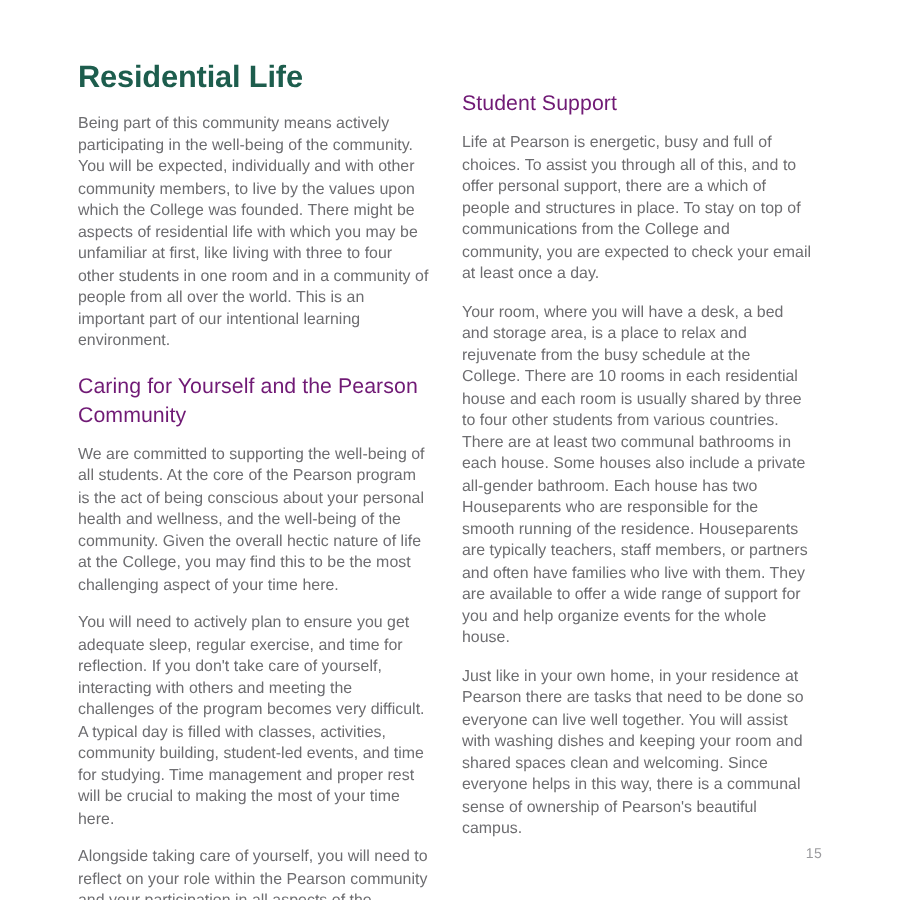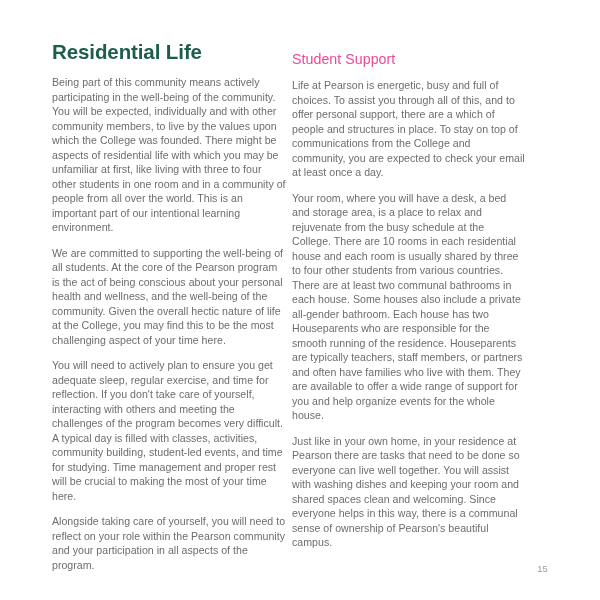--- a/index.html
+++ b/index.html
@@ -20,46 +20,46 @@
     box-sizing: border-box;
     background: #ffffff;
   }
   .columns {
     position: absolute;
     left: 52px;
     top: 40px;
     width: 497px;
     height: 510px;
     display: flex;
-    gap: 6px;
+    gap: 22px;
   }
   .col {
     width: 234px;
     flex: 0 0 234px;
   }
   .col-right {
     padding-top: 6px;
   }
   h1.doc-title {
     margin: 0 0 11px 0;
     padding: 0;
     font-size: 20.5px;
     line-height: 24px;
     font-weight: bold;
     letter-spacing: -0.1px;
     color: #1d5d4d;
   }
   h2.section-heading {
-    margin: 4px 0 9px 0;
+    margin: 14px 0 9px 0;
     padding: 0;
     font-size: 14.2px;
     line-height: 19px;
     font-weight: normal;
     letter-spacing: 0.05px;
-    color: #ec4899;
+    color: #701a75;
   }
   p.body-text {
     margin: 0 0 11px 0;
     padding: 0;
     font-size: 10.6px;
     line-height: 14.5px;
     color: #6d6d70;
     letter-spacing: 0.02px;
     text-align: left;
     -webkit-font-smoothing: antialiased;
@@ -84,20 +84,21 @@
 <div class="page">
 
   <div class="columns">
 
     <div class="col col-left">
 
       <h1 class="doc-title">Residential Life</h1>
 
       <p class="body-text">Being part of this community means actively participating in the well-being of the community. You will be expected, individually and with other community members, to live by the values upon which the College was founded. There might be aspects of residential life with which you may be unfamiliar at first, like living with three to four other students in one room and in a community of people from all over the world. This is an important part of our intentional learning environment.</p>
 
+      <h2 class="section-heading">Caring for Yourself and the Pearson Community</h2>
 
       <p class="body-text">We are committed to supporting the well-being of all students. At the core of the Pearson program is the act of being conscious about your personal health and wellness, and the well-being of the community. Given the overall hectic nature of life at the College, you may find this to be the most challenging aspect of your time here.</p>
 
       <p class="body-text">You will need to actively plan to ensure you get adequate sleep, regular exercise, and time for reflection. If you don't take care of yourself, interacting with others and meeting the challenges of the program becomes very difficult. A typical day is filled with classes, activities, community building, student-led events, and time for studying. Time management and proper rest will be crucial to making the most of your time here.</p>
 
       <p class="body-text">Alongside taking care of yourself, you will need to reflect on your role within the Pearson community and your participation in all aspects of the program.</p>
 
     </div>
 
     <div class="col col-right">

